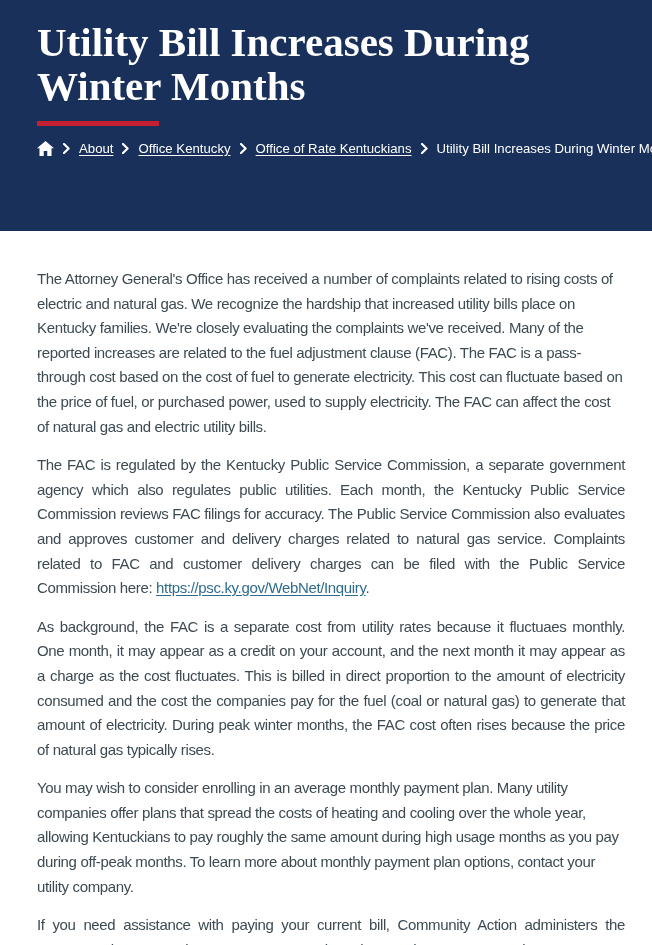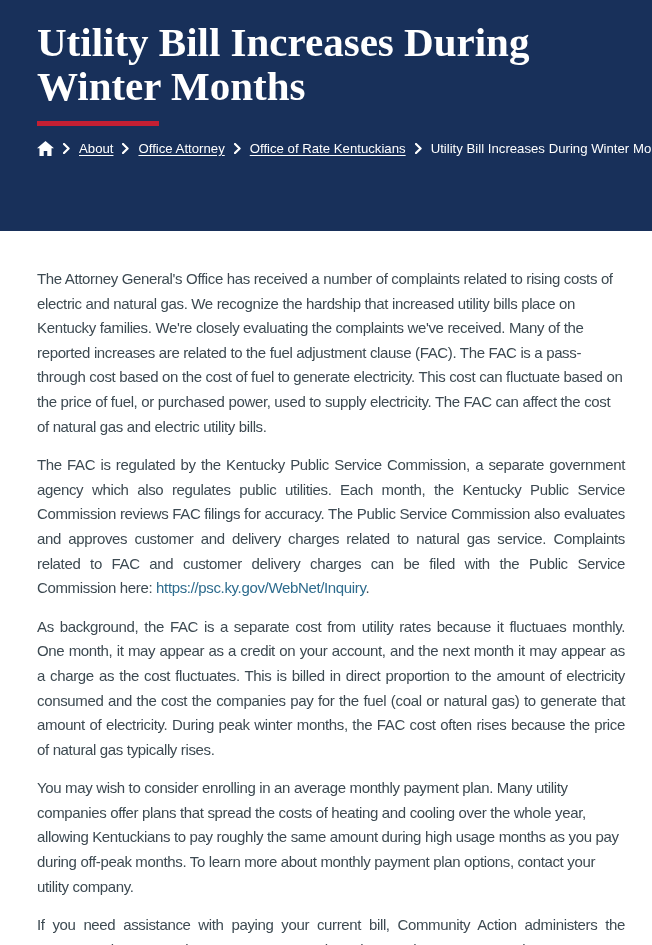--- a/index.html
+++ b/index.html
@@ -82,20 +82,21 @@
     margin: 0 0 14px 0;
     font-size: 15px;
     letter-spacing: -0.35px;
     line-height: 24.6px;
     color: var(--text-color);
     text-align: left;
   }
   p.para.justify { text-align: justify; }
   a.inline-link {
     color: var(--link-color);
+    text-decoration: underline;
     text-underline-offset: 2px;
     cursor: pointer;
   }
 </style>
 </head>
 <body>
 
 <header class="hero">
   <h1>Utility Bill Increases During Winter Months</h1>
   <div class="red-rule"></div>
@@ -114,21 +115,21 @@
           <path d="M1 1 L5.6 5.5 L1 10" stroke="#ffffff" stroke-width="2.2" fill="none" stroke-linecap="round" stroke-linejoin="round"></path>
         </svg>
     </span>
     <a>About</a>
 
     <span class="sep">
       <svg width="7" height="11" viewBox="0 0 7 11">
           <path d="M1 1 L5.6 5.5 L1 10" stroke="#ffffff" stroke-width="2.2" fill="none" stroke-linecap="round" stroke-linejoin="round"></path>
         </svg>
     </span>
-    <a>Office Attorney</a>
+    <a>Office Kentucky</a>
 
     <span class="sep">
       <svg width="7" height="11" viewBox="0 0 7 11">
           <path d="M1 1 L5.6 5.5 L1 10" stroke="#ffffff" stroke-width="2.2" fill="none" stroke-linecap="round" stroke-linejoin="round"></path>
         </svg>
     </span>
     <a>Office of Rate Kentuckians</a>
 
     <span class="sep">
       <svg width="7" height="11" viewBox="0 0 7 11">

